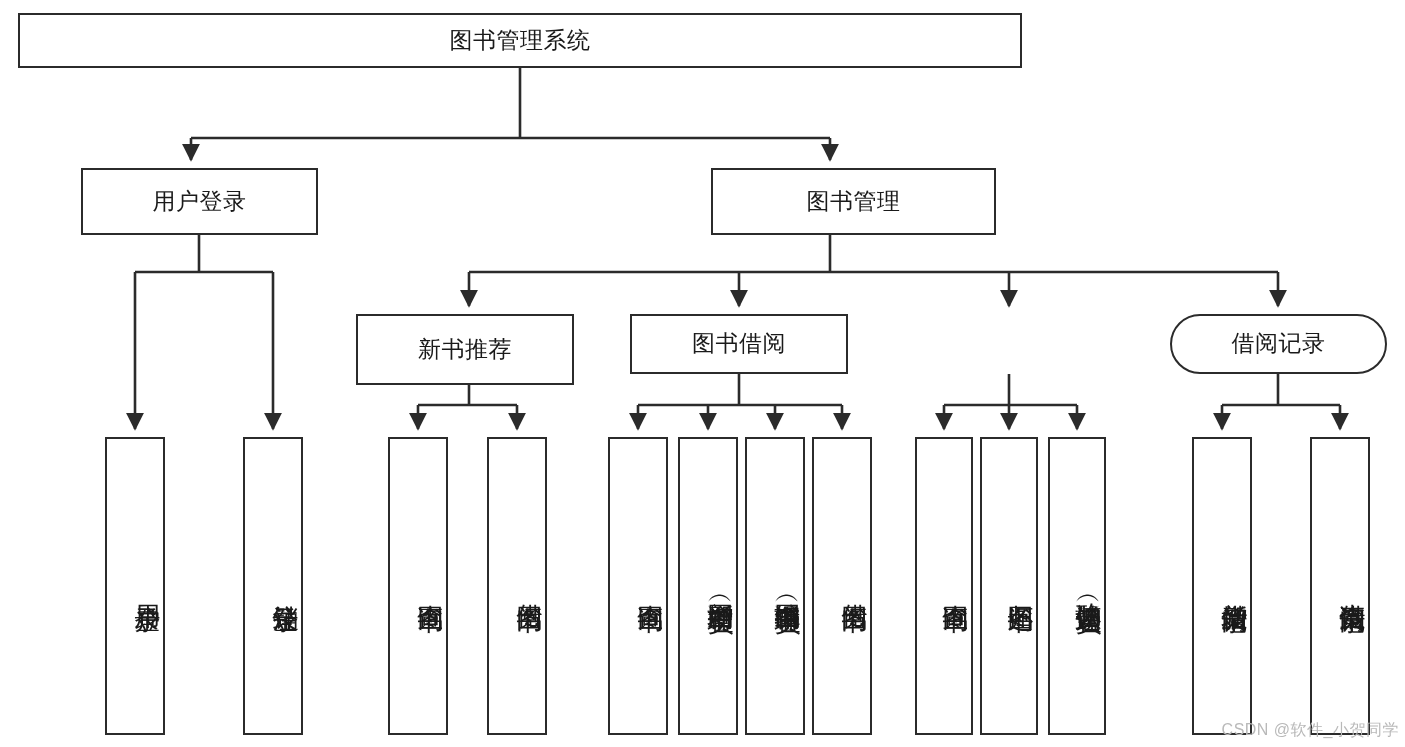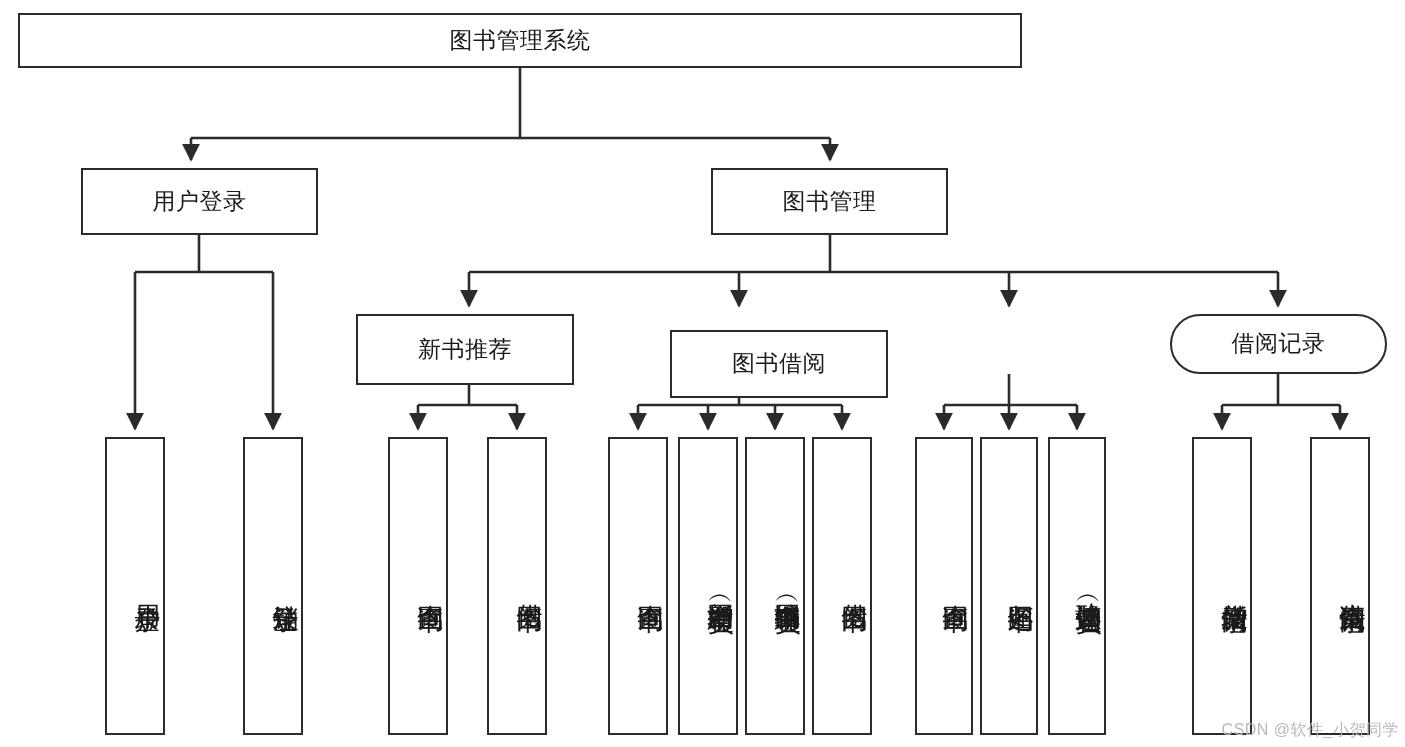--- a/index.html
+++ b/index.html
@@ -116,24 +116,24 @@
       <path d="M 1278 374 L 1278 405"></path>
       <path d="M 1222 405 L 1340 405"></path>
       <path d="M 1222 405 L 1222 429" marker-end="url(#arrow)"></path>
       <path d="M 1340 405 L 1340 429" marker-end="url(#arrow)"></path>
     </g>
   </svg>
 
   <div class="node horiz" style="left: 18px; top: 13px; width: 1004px; height: 55px;">图书管理系统</div>
 
   <div class="node horiz" style="left: 81px; top: 168px; width: 237px; height: 67px;">用户登录</div>
-  <div class="node horiz" style="left: 711px; top: 168px; width: 237px; height: 67px;">图书管理</div>
+  <div class="node horiz" style="left: 711px; top: 168px; width: 285px; height: 67px;">图书管理</div>
 
   <div class="node horiz" style="left: 356px; top: 314px; width: 218px; height: 71px;">新书推荐</div>
-  <div class="node horiz" style="left: 630px; top: 330px; width: 218px; height: 68px; margin-left: 40px;">图书借阅</div>
+  <div class="node horiz" style="left: 630px; top: 314px; width: 218px; height: 60px;">图书借阅</div>
   <div class="node horiz" style="left: 1170px; top: 314px; width: 217px; height: 60px; border-radius: 30px;">借阅记录</div>
 
   <div class="node vert" style="left: 105px; top: 437px; width: 60px; height: 298px;">用户登录</div>
   <div class="node vert" style="left: 243px; top: 437px; width: 60px; height: 298px;">注销登录</div>
   <div class="node vert" style="left: 388px; top: 437px; width: 60px; height: 298px;">查询图书</div>
   <div class="node vert" style="left: 487px; top: 437px; width: 60px; height: 298px;">借阅图书</div>
   <div class="node vert" style="left: 608px; top: 437px; width: 60px; height: 298px;">查询图书</div>
   <div class="node vert tall-text" style="left: 678px; top: 437px; width: 60px; height: 298px;">新增图书（管理员）</div>
   <div class="node vert tall-text" style="left: 745px; top: 437px; width: 60px; height: 298px;">编辑图书（管理员）</div>
   <div class="node vert" style="left: 812px; top: 437px; width: 60px; height: 298px;">借阅图书</div>

